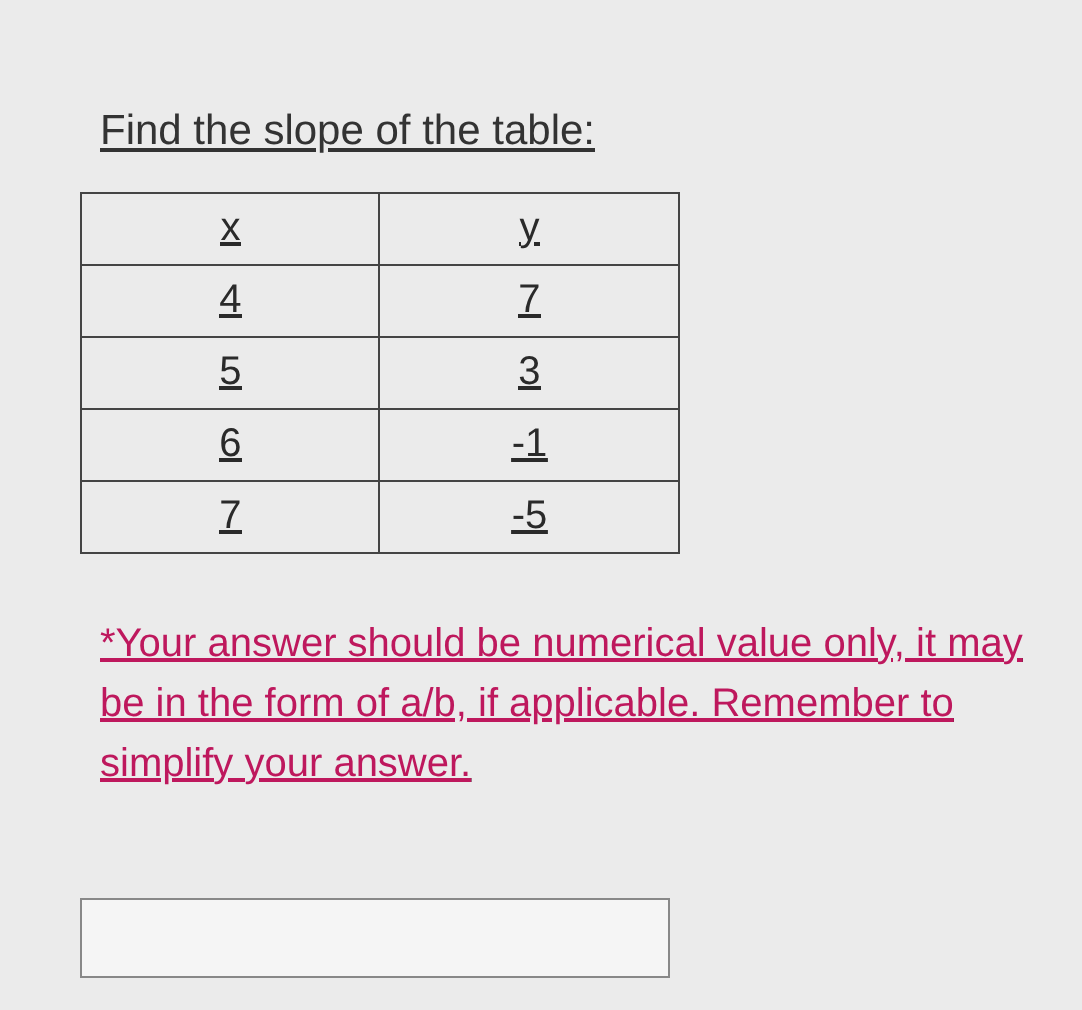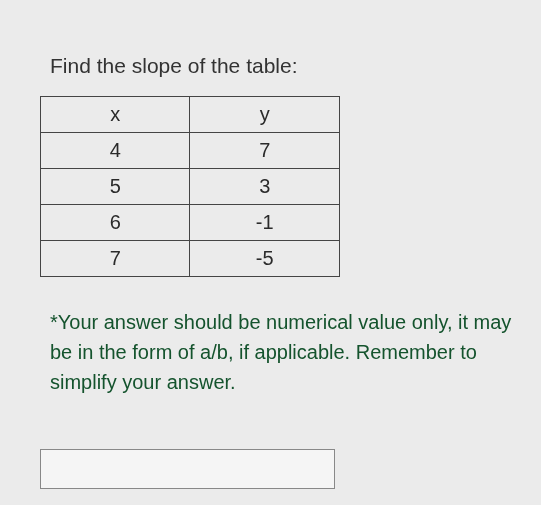--- a/index.html
+++ b/index.html
@@ -1,18 +1,19 @@
 <!DOCTYPE html>
 <html><head>
   <meta charset="utf-8">
   <style>
     * {
       margin: 12px;
       padding: 0;
       box-sizing: border-box;
+      text-decoration: underline;
     }
     body {
       font-family: Arial, Helvetica, sans-serif;
       background: #ebebeb;
       width: 541px;
       height: 505px;
       padding: 18px 14px;
       color: #2a2a2a;
     }
     .prompt {
@@ -35,21 +36,21 @@
       padding: 6px 0;
       width: 150px;
       font-weight: normal;
     }
     .data-table th {
       font-weight: normal;
     }
     .instruction {
       font-size: 20px;
       line-height: 1.5;
-      color: #14532d;
+      color: #be185d;
       margin-bottom: 40px;
       max-width: 510px;
     }
     .answer-input {
       width: 295px;
       height: 40px;
       border: 1px solid #888;
       background: #f5f5f5;
       font-size: 18px;
       padding: 4px 8px;

